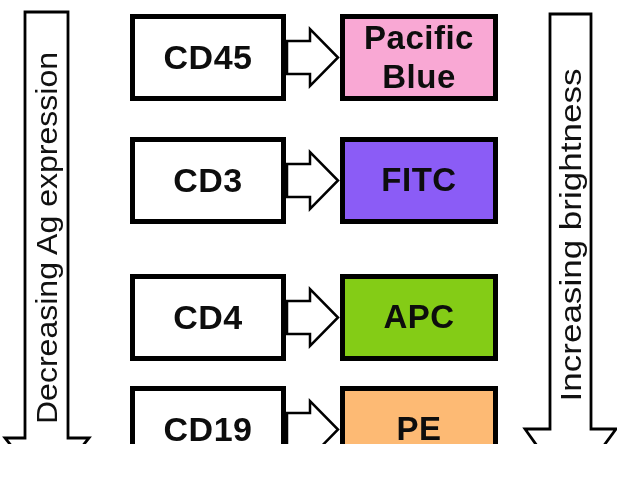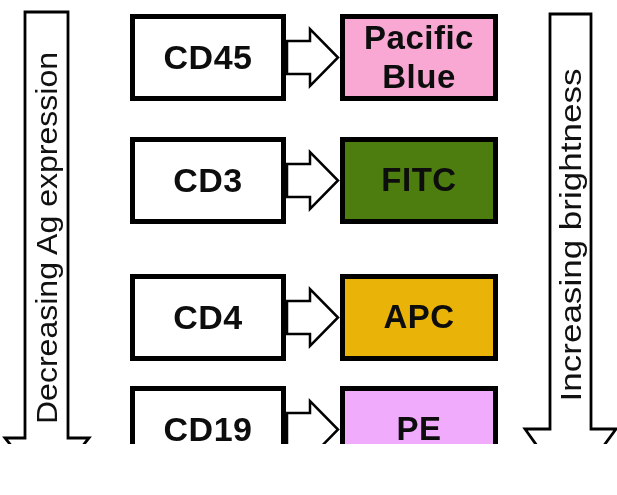--- a/index.html
+++ b/index.html
@@ -58,42 +58,42 @@
     </div>
   </div>
 
   <div class="row" style="top:137px;padding-left:29px;">
     <div class="antigen-box">
       <span class="box-label">CD3</span>
     </div>
     <svg class="block-arrow" viewBox="0 0 54 87">
       <polygon points="1,27 24,27 24,15 52,43.5 24,72 24,60 1,60" fill="#fff" stroke="#000" stroke-width="2.5"></polygon>
     </svg>
-    <div class="fluor-box" style="background-color: #4d7c0f;">
+    <div class="fluor-box" style="background-color: #8b5cf6;">
       <span class="box-label">FITC</span>
     </div>
   </div>
 
   <div class="row" style="top:274px;">
     <div class="antigen-box">
       <span class="box-label">CD4</span>
     </div>
     <svg class="block-arrow" viewBox="0 0 54 87">
       <polygon points="1,27 24,27 24,15 52,43.5 24,72 24,60 1,60" fill="#fff" stroke="#000" stroke-width="2.5"></polygon>
     </svg>
-    <div class="fluor-box" style="background-color: #eab308; align-items: center;">
+    <div class="fluor-box" style="background-color: #84cc16; align-items: center;">
       <span class="box-label">APC</span>
     </div>
   </div>
 
   <div class="row" style="top:386px;text-decoration:underline;">
     <div class="antigen-box">
       <span class="box-label">CD19</span>
     </div>
     <svg class="block-arrow" viewBox="0 0 54 87">
       <polygon points="1,27 24,27 24,15 52,43.5 24,72 24,60 1,60" fill="#fff" stroke="#000" stroke-width="2.5"></polygon>
     </svg>
-    <div class="fluor-box" style="background-color: #f0abfc;">
+    <div class="fluor-box" style="background-color: #fdba74;">
       <span class="box-label">PE</span>
     </div>
   </div>
 
 </div>
 
 </body></html>

